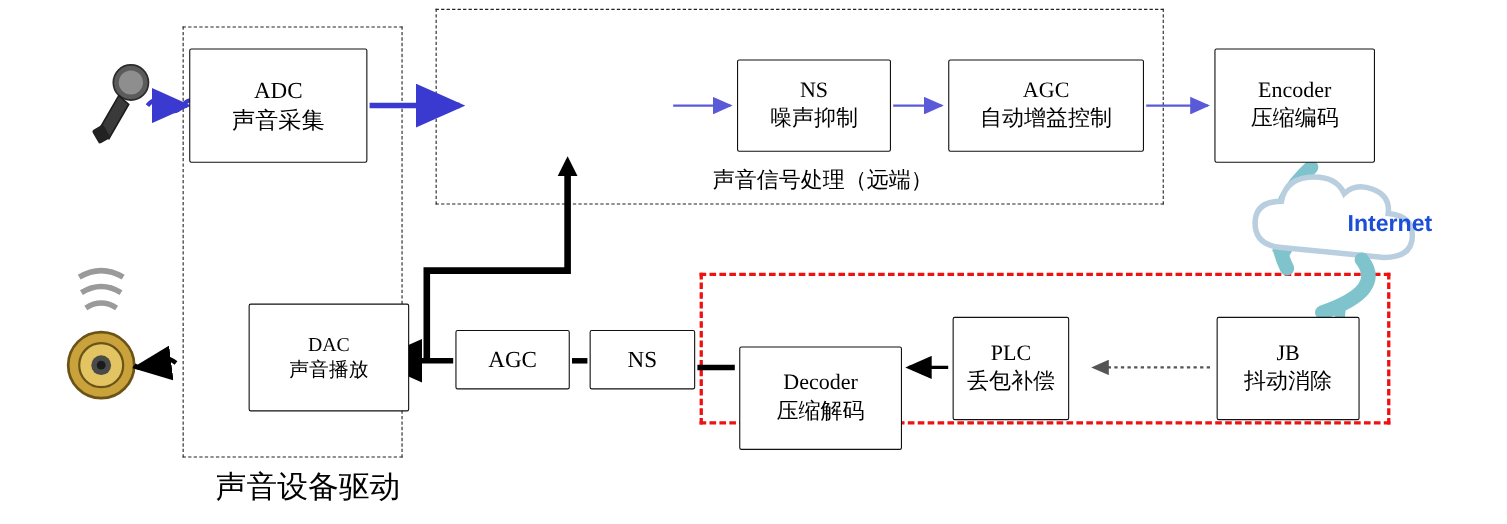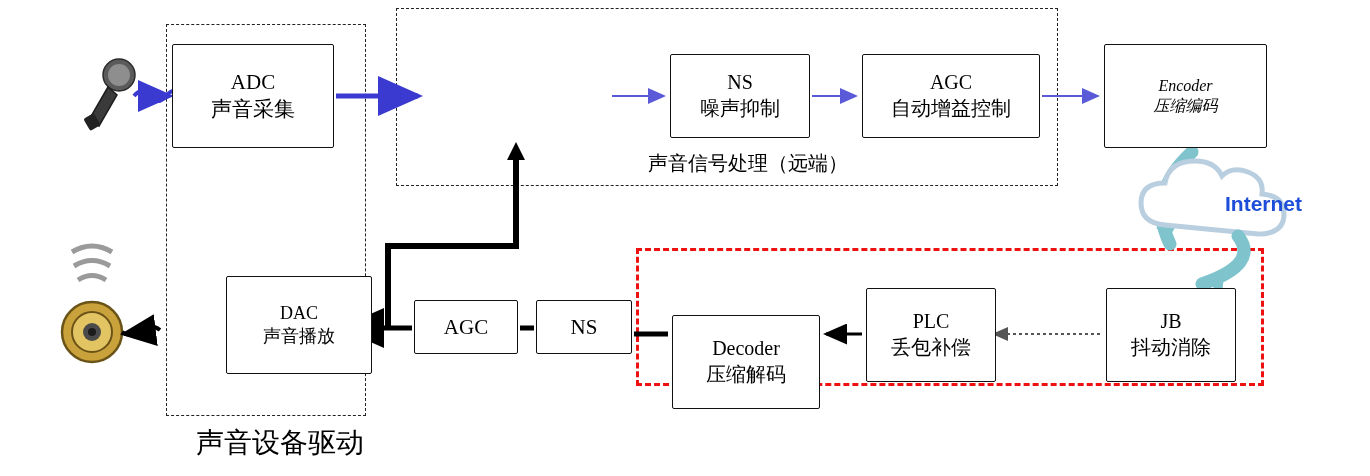--- a/index.html
+++ b/index.html
@@ -168,39 +168,39 @@
     <span class="l2">声音采集</span>
   </div>
   <div class="box" style="left:670px; top:54px; width:140px; height:84px; font-size:20px;">
     <span class="l1">NS</span>
     <span class="l2">噪声抑制</span>
   </div>
   <div class="box" style="left:862px; top:54px; width:178px; height:84px; font-size:20px;">
     <span class="l1">AGC</span>
     <span class="l2">自动增益控制</span>
   </div>
-  <div class="box" style="left:1104px; top:44px; width:163px; height:104px; font-size:16px;font-style:italic;">
+  <div class="box" style="left:1104px; top:44px; width:146px; height:104px; font-size:20px;">
     <span class="l1">Encoder</span>
     <span class="l2">压缩编码</span>
   </div>
   <div class="box" style="left:190px; top:276px; width:146px; height:98px; font-size:18px;margin-left:36px;">
     <span class="l1">DAC</span>
     <span class="l2">声音播放</span>
   </div>
   <div class="box" style="left:414px; top:300px; width:104px; height:54px; font-size:21px;">
     <span class="l1">AGC</span>
   </div>
   <div class="box" style="left:536px; top:300px; width:96px; height:54px; font-size:21px;">
     <span class="l1">NS</span>
   </div>
   <div class="box" style="left:672px; top:288px; width:148px; height:94px; font-size:20px;margin-top:27px;">
     <span class="l1">Decoder</span>
     <span class="l2">压缩解码</span>
   </div>
-  <div class="box" style="left:866px; top:288px; width:130px; height:94px; font-size:20px;">
+  <div class="box" style="left:866px; top:288px; width:106px; height:94px; font-size:20px;">
     <span class="l1">PLC</span>
     <span class="l2">丢包补偿</span>
   </div>
   <div class="box" style="left:1106px; top:288px; width:130px; height:94px; font-size:20px;">
     <span class="l1">JB</span>
     <span class="l2">抖动消除</span>
   </div>
 
   <div class="caption" style="left:196px; top:424px; font-size:28px;">声音设备驱动</div>
   <div class="caption" style="left:648px; top:150px; font-size:20px;text-align:right;">声音信号处理（远端）</div>

